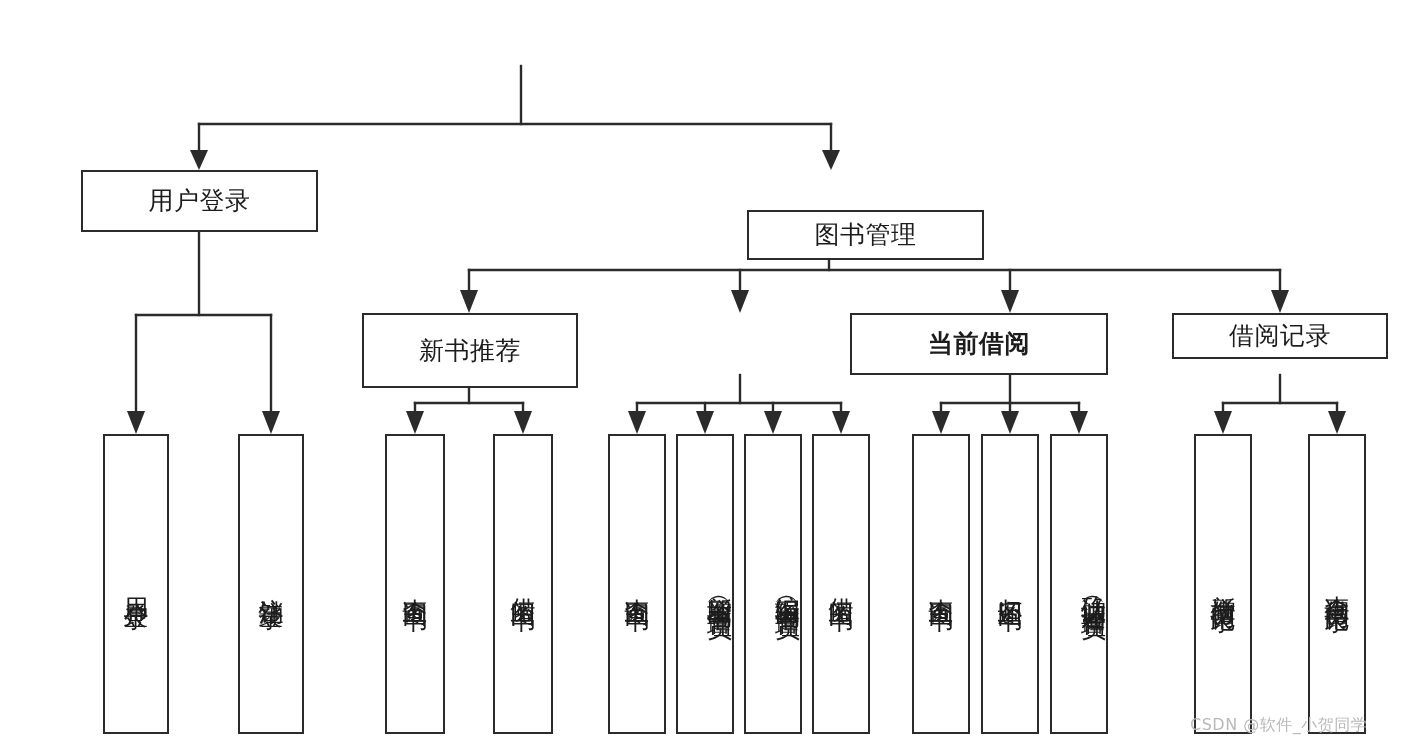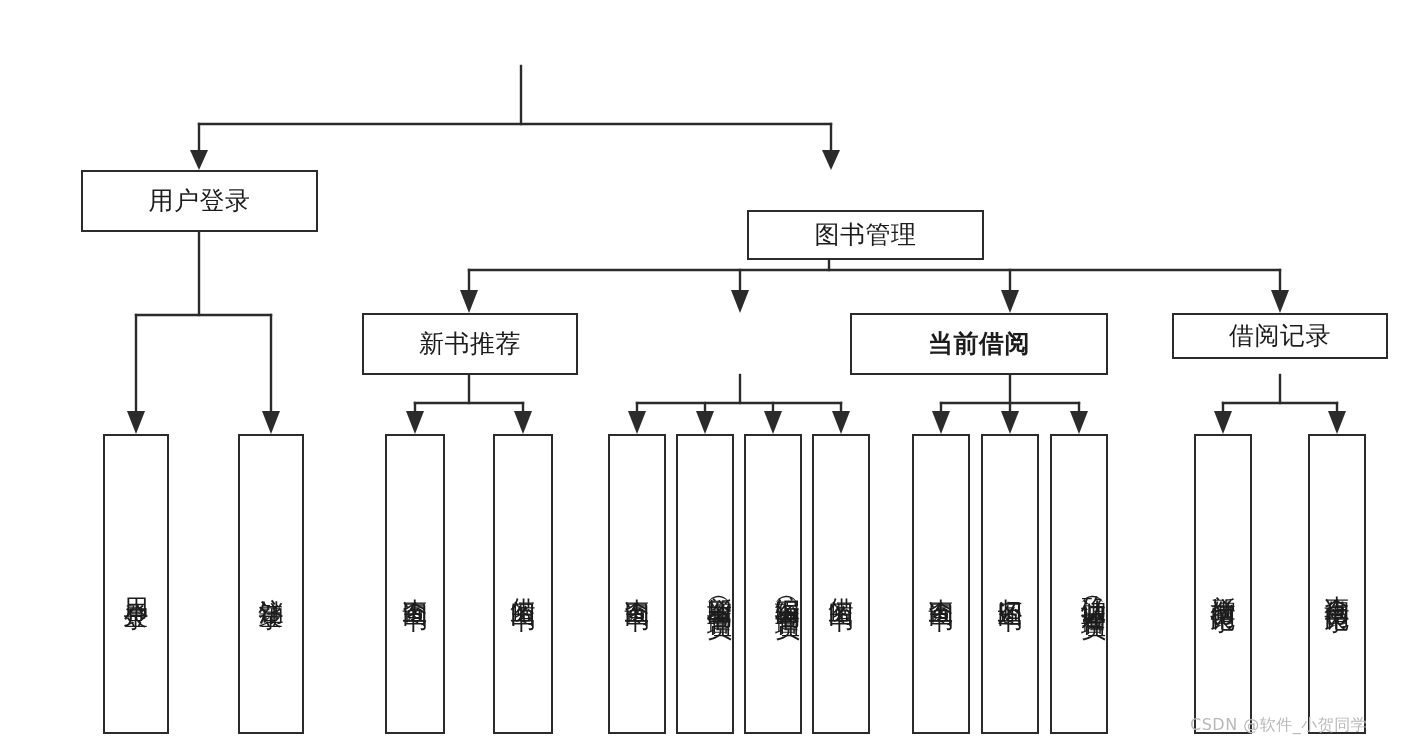--- a/index.html
+++ b/index.html
@@ -140,21 +140,21 @@
     <path class="edge" d="M1223,403 L1223,413"></path>
     <path class="edge" d="M1337,403 L1337,413"></path>
     <polygon class="arrowhead" points="1214,411 1232,411 1223,434"></polygon>
     <polygon class="arrowhead" points="1328,411 1346,411 1337,434"></polygon>
   </svg>
 
 
   <div class="node-box node-h" style="left:81px; top:170px; width:237px; height:62px;">用户登录</div>
   <div class="node-box node-h" style="left:747px; top:170px; width:237px; height:50px;margin-top:40px;">图书管理</div>
 
-  <div class="node-box node-h" style="left:362px; top:313px; width:216px; height:62px;">新书推荐</div>
+  <div class="node-box node-h" style="left:362px; top:313px; width:216px; height:75px;">新书推荐</div>
   <div class="node-box node-h" style="left:850px; top:313px; width:258px; height:62px;font-weight:bold;">当前借阅</div>
   <div class="node-box node-h" style="left:1172px; top:313px; width:216px; height:46px;">借阅记录</div>
 
   <div class="node-box node-v center-v" style="left:103px; top:434px; width:66px; height:300px;">用户登录</div>
   <div class="node-box node-v center-v" style="left:238px; top:434px; width:66px; height:300px;">注销登录</div>
 
   <div class="node-box node-v center-v" style="left:385px; top:434px; width:60px; height:300px;">查询图书</div>
   <div class="node-box node-v center-v" style="left:493px; top:434px; width:60px; height:300px;">借阅图书</div>
 
   <div class="node-box node-v center-v" style="left:608px; top:434px; width:58px; height:300px;">查询图书</div>

